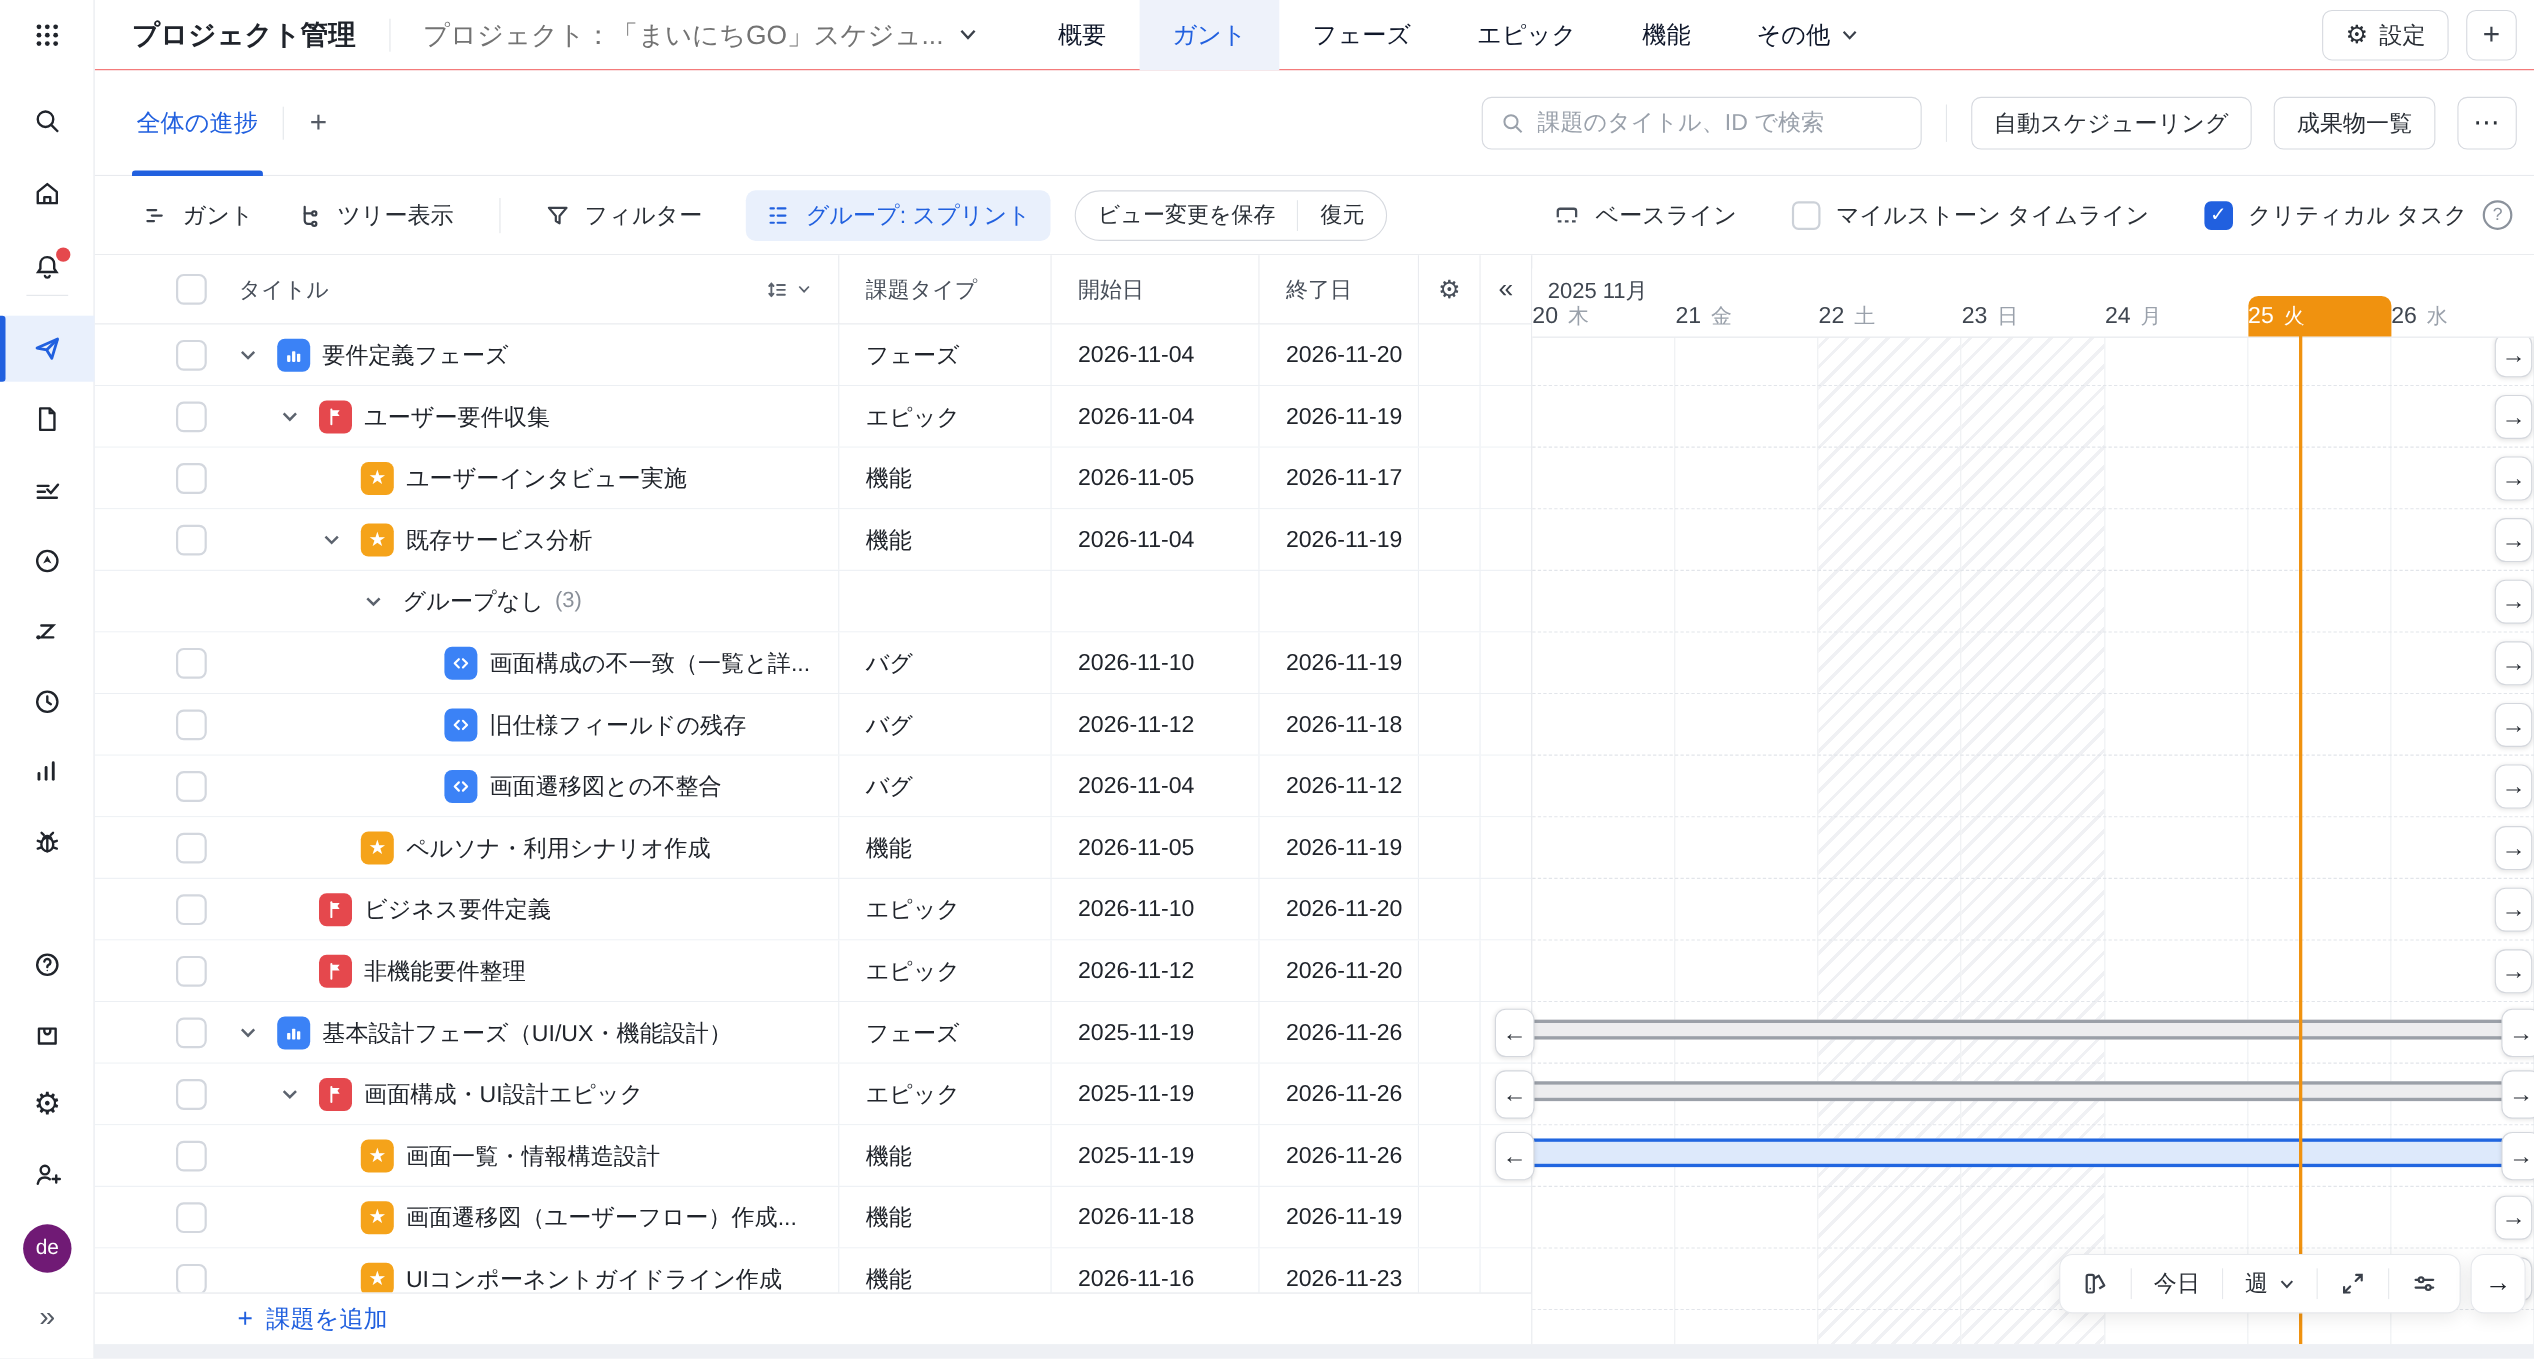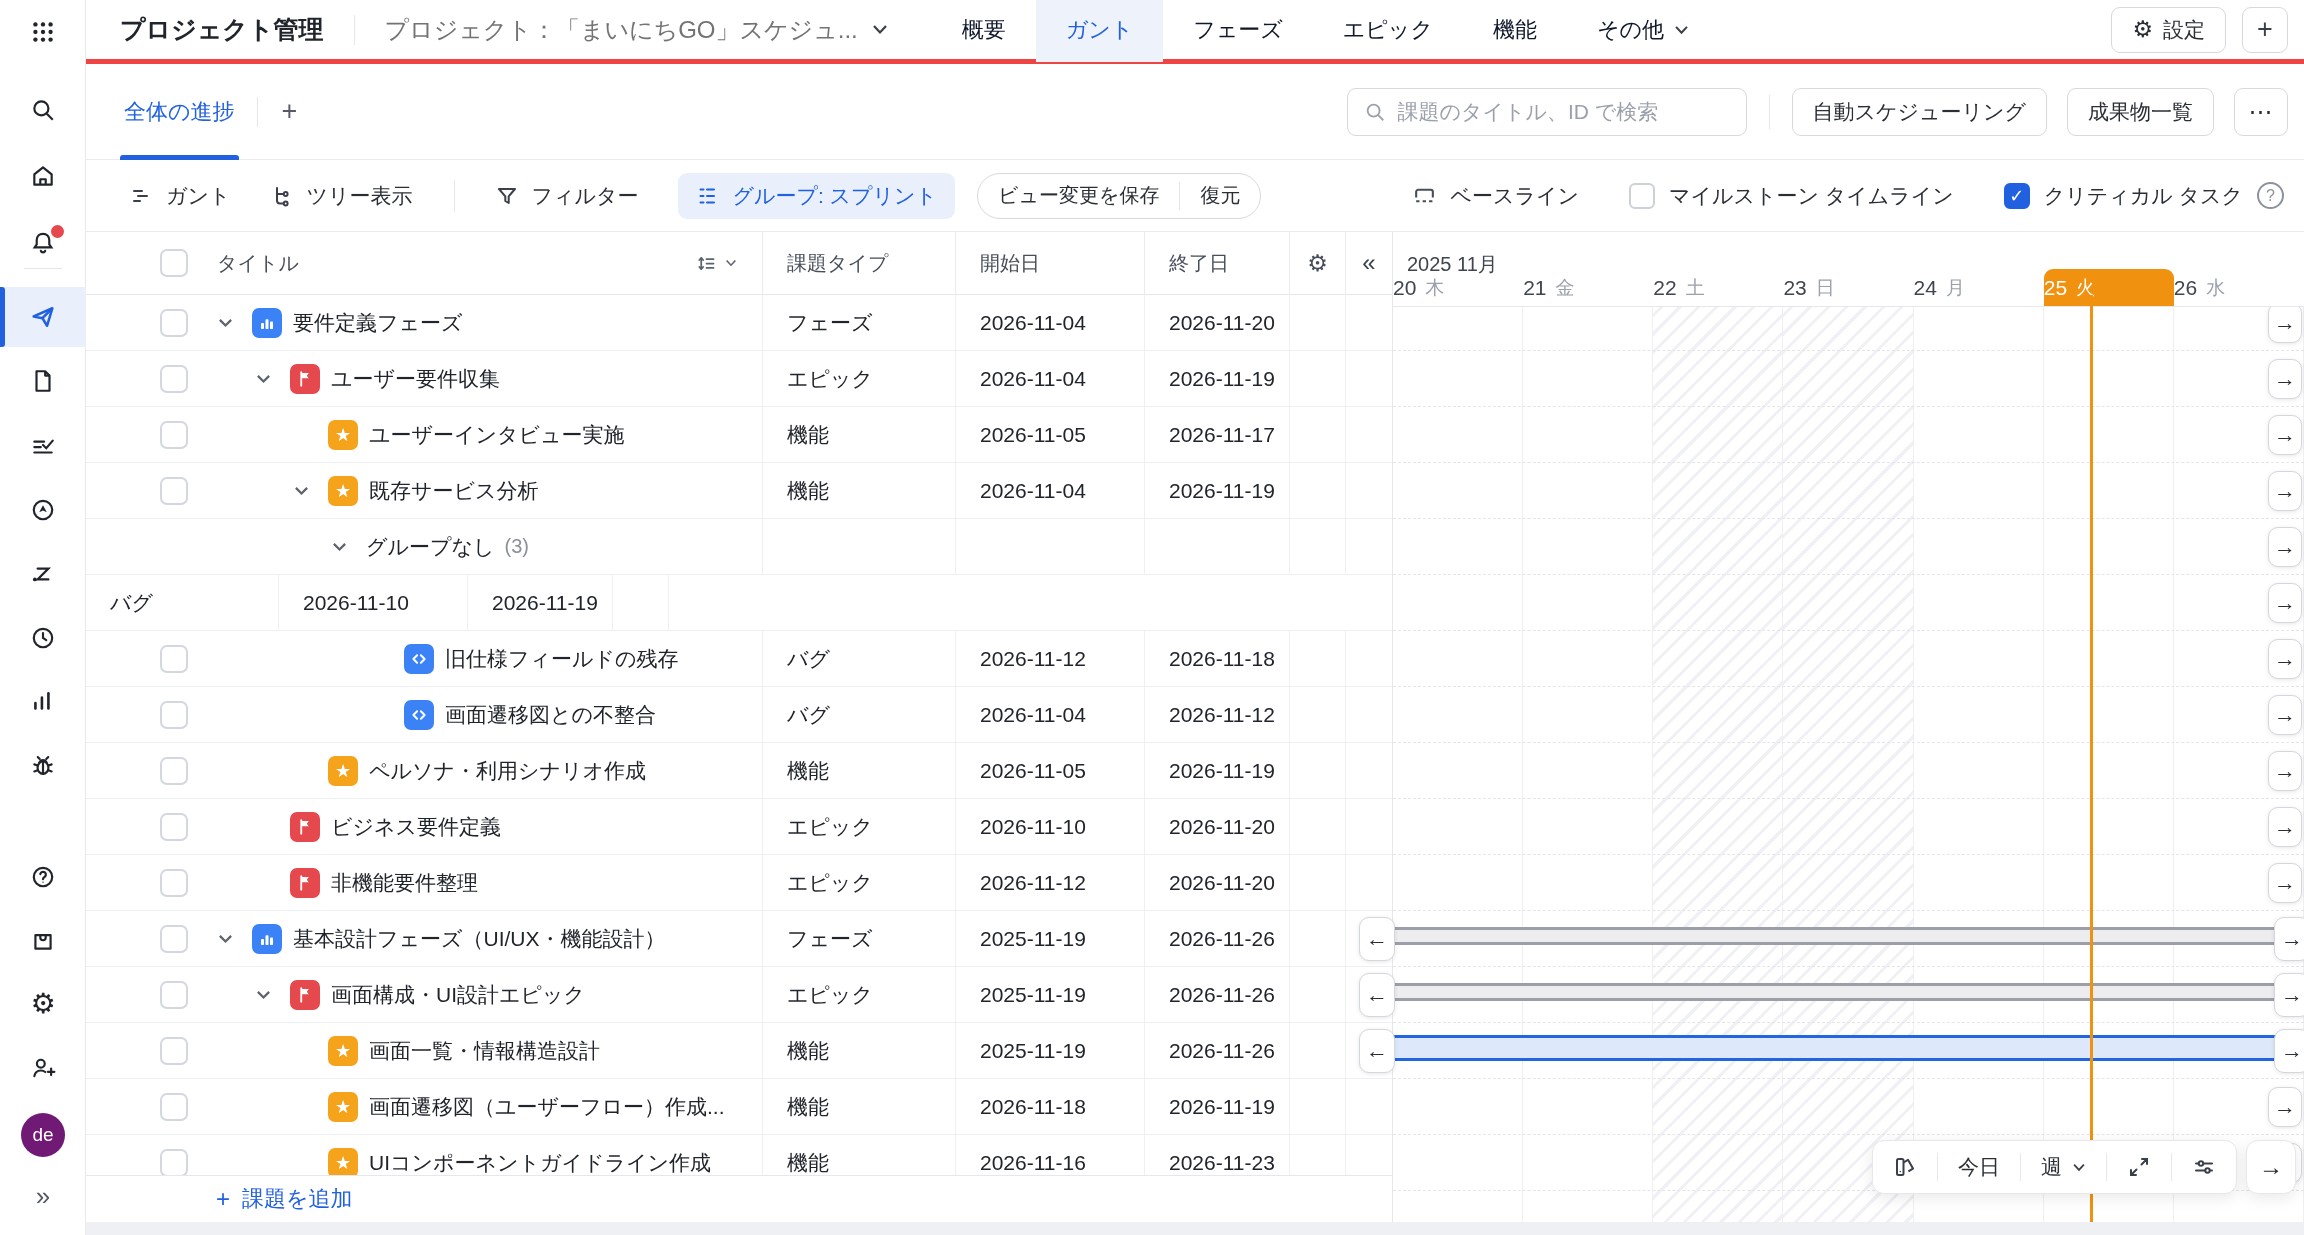--- a/index.html
+++ b/index.html
@@ -14,21 +14,21 @@
   .sdivider { position:absolute; left:24px; width:38px; top:268px; height:1px; background:#e3e6ea; }
   .snav.active-wrap { height:60px; background:#e9f0fc; color:#2160df; }
   .active-bar { position:absolute; left:0; top:0; width:5px; height:60px; background:#2160df; border-radius:0 3px 3px 0; }
   .bell-dot { position:absolute; top:8px; right:22px; width:13px; height:13px; border-radius:50%; background:#e5484d; }
   .glyph { font-size:26px; line-height:1; color:#20242b; }
   .avatar { position:absolute; left:21px; top:1113px; width:44px; height:44px; border-radius:50%; background:#701a75; color:#fff; display:flex; align-items:center; justify-content:center; font-size:19px; cursor:pointer; }
 
   
   .main { position:absolute; left:86px; top:0; right:0; height:1235px; }
 
-  .topbar { height:64px; background:#fff; border-bottom:5px solid #ef4444; display:flex; align-items:center; padding:0 16px 0 34px; }
+  .topbar { height:64px; background:#fff; border-bottom:1px solid #ef4444; display:flex; align-items:center; padding:0 16px 0 34px; }
   .app-title { font-size:25px; font-weight:bold; white-space:nowrap; }
   .vline { width:1px; height:30px; background:#e3e6ea; margin:0 30px; flex:none; }
   .proj-sel { display:flex; align-items:center; gap:14px; font-size:24px; color:#737373; cursor:pointer; white-space:nowrap; }
   .topnav { display:flex; height:64px; margin-left:44px; }
   .topnav .ttab { display:flex; align-items:center; gap:10px; padding:0 30px; font-size:22px; color:#0f172a; cursor:pointer; white-space:nowrap; }
   .topnav .ttab.active { color:#2160df; background:#eef2fa; }
   .top-right { margin-left:auto; display:flex; align-items:center; gap:16px; }
   .btn { display:flex; align-items:center; justify-content:center; gap:10px; height:46px; border:1px solid #d6d9df; border-radius:9px; background:#fff; font-size:21px; color:#2a2f36; padding:0 20px; cursor:pointer; white-space:nowrap; }
   .btn.square { width:46px; padding:0; font-size:27px; color:#3a404a; }
   .gear-glyph { font-size:23px; line-height:1; }
@@ -467,20 +467,32 @@
                 </span>
                 <span class="ttl">グループなし</span>
                 <span class="cnt">(3)</span>
               </div>
               <div class="c-type"></div>
               <div class="c-start"></div>
               <div class="c-end"></div>
               <div class="c-rest"></div>
             </div>
             <div class="trow">
+              <div class="c-title">
+                <span class="cbx"></span>
+                <span class="indent" style="width: 284px;"></span>
+                <span class="chev"></span>
+                <span class="ticon bug">
+                  <svg width="18" height="18" viewBox="0 0 24 24" fill="none" stroke="#fff" stroke-width="2.6" stroke-linecap="round" stroke-linejoin="round">
+                    <polyline points="9.5,7 4.5,12 9.5,17"></polyline>
+                    <polyline points="14.5,7 19.5,12 14.5,17"></polyline>
+                  </svg>
+                </span>
+                <span class="ttl">画面構成の不一致（一覧と詳...</span>
+              </div>
               <div class="c-type">バグ</div>
               <div class="c-start">2026-11-10</div>
               <div class="c-end">2026-11-19</div>
               <div class="c-rest"></div>
             </div>
             <div class="trow">
               <div class="c-title">
                 <span class="cbx"></span>
                 <span class="indent" style="width: 284px;"></span>
                 <span class="chev"></span>

